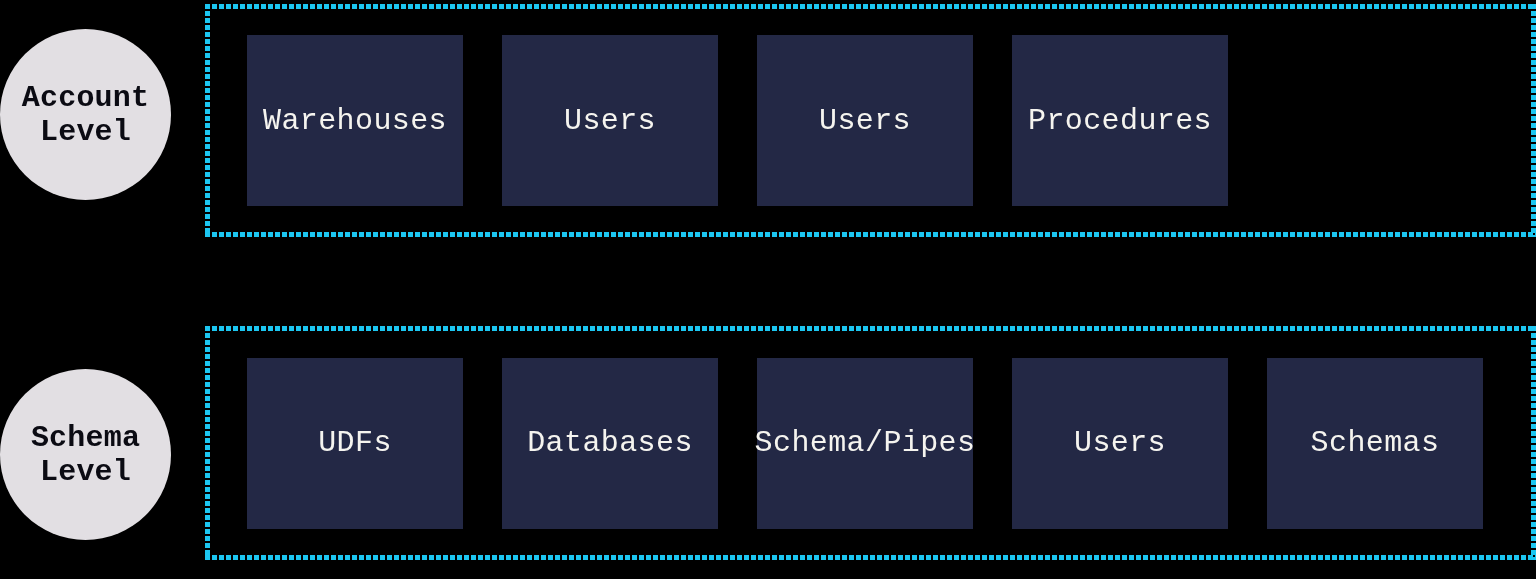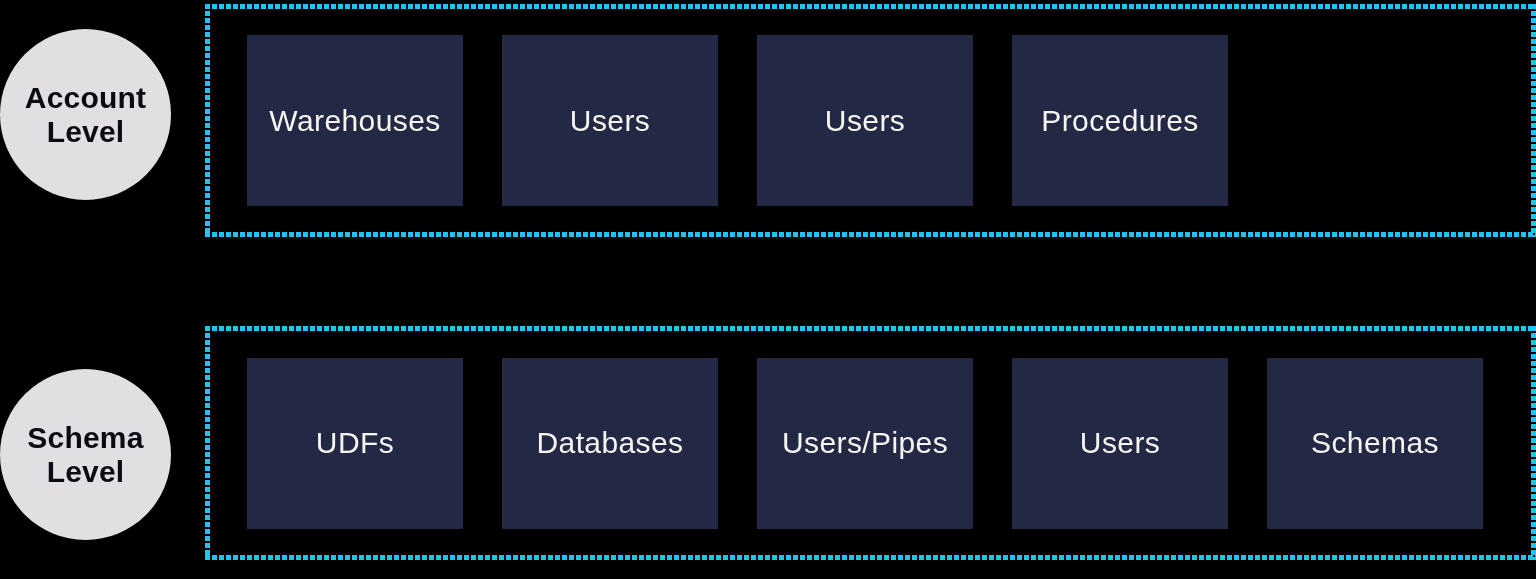--- a/index.html
+++ b/index.html
@@ -12,21 +12,21 @@
     --border-cyan: #1CC6F1;
   }
   * { margin: 0; padding: 0; box-sizing: border-box; }
   html, body { background: var(--background); }
   .canvas {
     position: relative;
     width: 1536px;
     height: 579px;
     background: var(--background);
     overflow: hidden;
-    font-family: Liberation Sans, sans-serif;
+    font-family: Liberation Mono, monospace;
   }
   
   .level-circle {
     position: absolute;
     left: 0;
     width: 171px;
     height: 171px;
     border-radius: 50%;
     background: var(--circle-fill);
     display: flex;
@@ -111,21 +111,21 @@
   </div>
 
   <div class="group group-schema">
     <div class="obj-box">
       <span class="obj-label">UDFs</span>
     </div>
     <div class="obj-box">
       <span class="obj-label">Databases</span>
     </div>
     <div class="obj-box">
-      <span class="obj-label">Users/Pipes</span>
+      <span class="obj-label">Schema/Pipes</span>
     </div>
     <div class="obj-box">
       <span class="obj-label">Users</span>
     </div>
     <div class="obj-box">
       <span class="obj-label">Schemas</span>
     </div>
   </div>
 
 </div>

